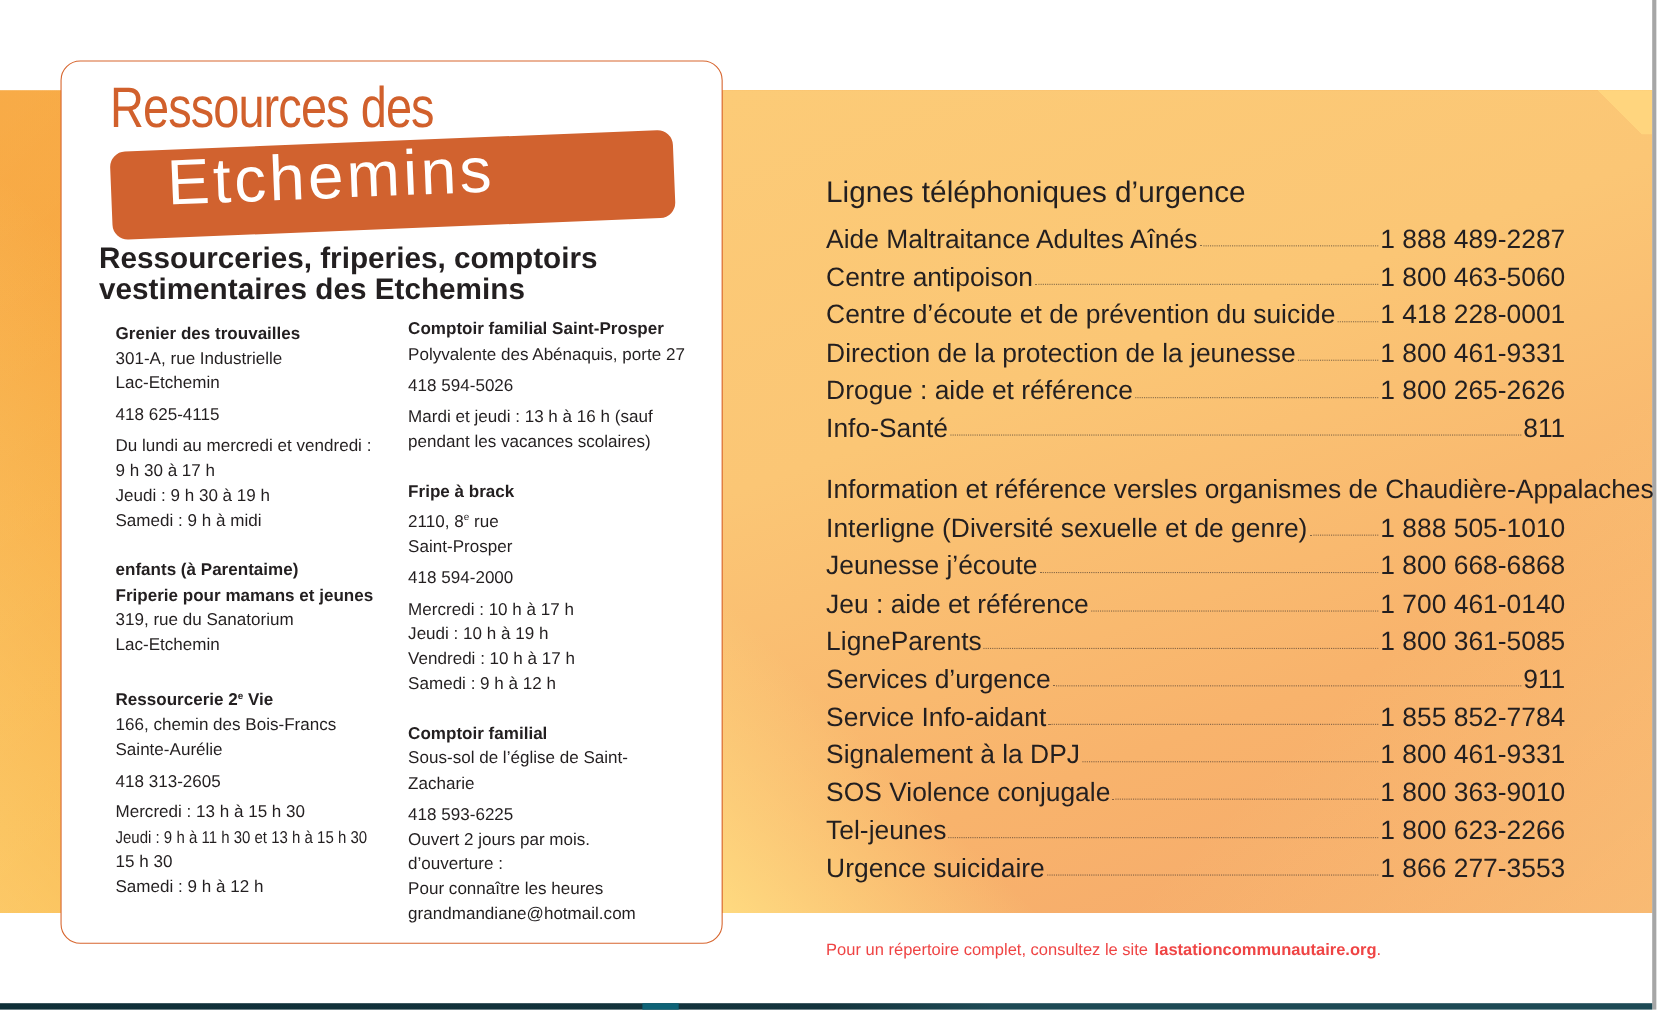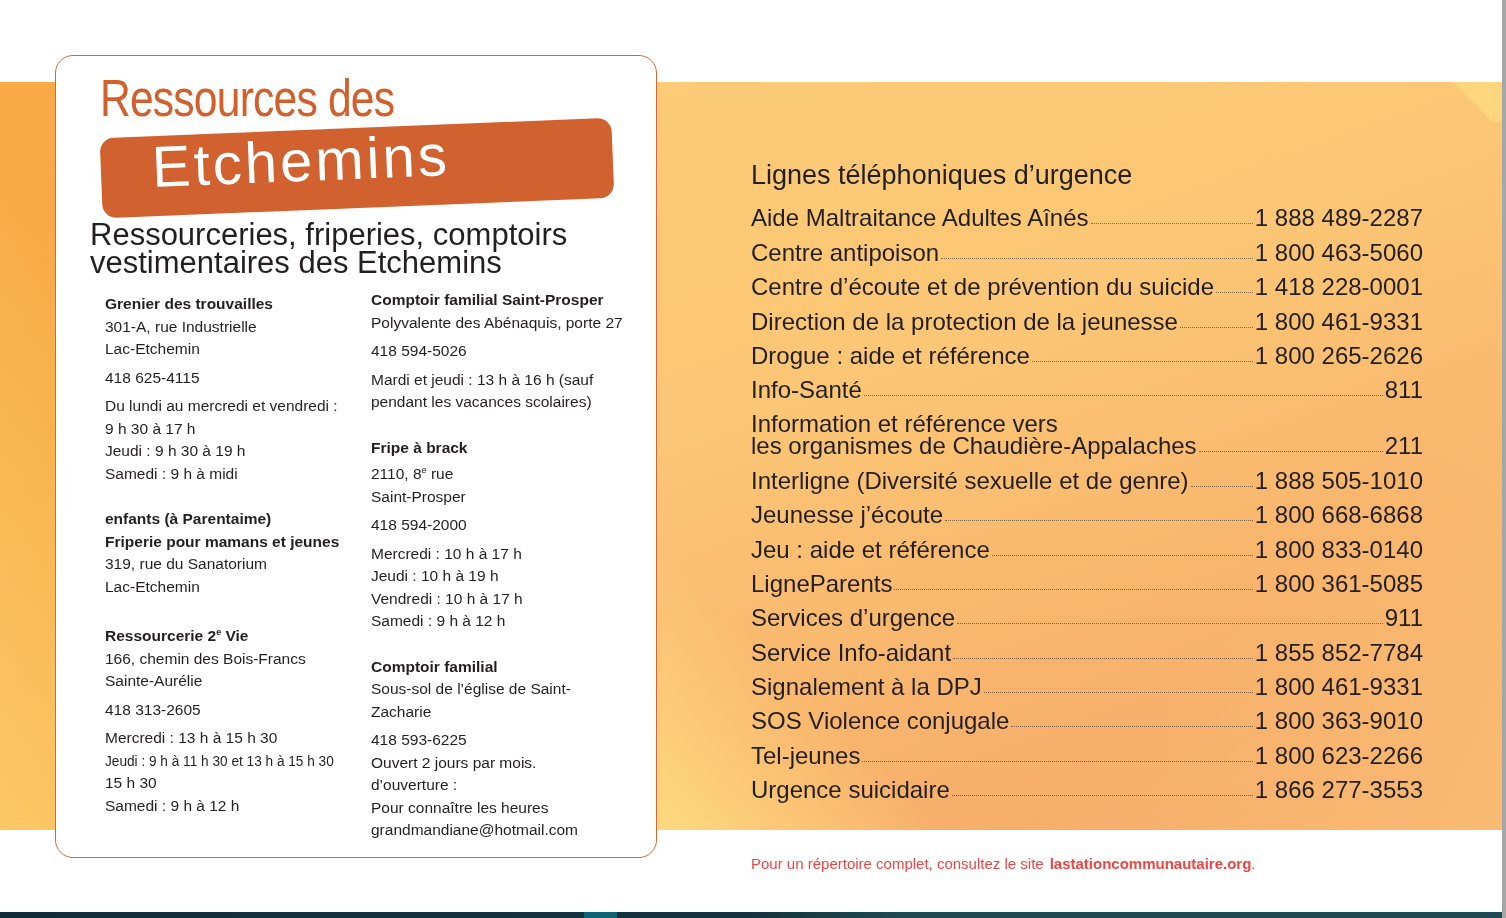--- a/index.html
+++ b/index.html
@@ -46,21 +46,21 @@
       position: absolute; left: 101px; top: 128px; width: 512px; height: 80px;
       background: #d1622f; border-radius: 14px; transform: rotate(-2.3deg);
     }
     .title-bottom {
       position: absolute; left: 152px; top: 133px;
       font-size: 58px; color: #ffffff; letter-spacing: 3px; white-space: nowrap;
       transform: rotate(-2.3deg); transform-origin: left center; font-weight: normal;
     }
     .subtitle {
       position: absolute; left: 90px; top: 221px; width: 520px;
-      font-size: 31px; line-height: 28px; color: #231f20; font-weight: normal;
+      font-size: 27px; line-height: 28px; color: #231f20; font-weight: bold;
     }
 
     .col { position: absolute; width: 275px; font-size: 15.5px; line-height: 22.5px; color: #231f20; }
     .col.left { left: 90px; top: 293px; margin-left: 15px; }
     .col.right { left: 371px; top: 289px; }
     .entry { margin-bottom: 23px; }
     .entry .name { font-weight: bold; }
     .entry .gap { height: 6px; }
     .entry .line { white-space: nowrap; }
     .narrow { display: inline-block; transform: scaleX(0.88); transform-origin: left center; white-space: nowrap; }
@@ -72,21 +72,21 @@
     .row {
       display: flex; align-items: flex-end; font-size: 24px; line-height: 22px;
       height: 34.4px; padding-bottom: 3px;
     }
     .row.double { height: 56px; }
     .row .label { white-space: nowrap; }
     .row .dots {
       flex: 1; margin: 0 2px 5px 2px; border-bottom: 1.3px dotted rgba(35,31,32,0.55); height: 1px;
     }
     .row .num { white-space: nowrap; }
-    .double-label { display: flex; flex-direction: column; }
+    .double-label { display: flex; flex-direction: row; }
 
     .footer {
       position: absolute; left: 751px; top: 855px; font-size: 15px; color: #ef4444; white-space: nowrap;
     }
     .footer .site { font-weight: bold; margin-left: 6px; }
   </style>
 </head>
 <body>
 
 <div class="band"></div>
@@ -219,21 +219,21 @@
       <span class="num">1 888 505-1010</span>
     </div>
   <div class="row">
       <span class="label">Jeunesse j’écoute</span>
       <span class="dots"></span>
       <span class="num">1 800 668-6868</span>
     </div>
   <div class="row">
       <span class="label">Jeu : aide et référence</span>
       <span class="dots"></span>
-      <span class="num">1 800 833-0140</span>
+      <span class="num">1 700 461-0140</span>
     </div>
   <div class="row">
       <span class="label">LigneParents</span>
       <span class="dots"></span>
       <span class="num">1 800 361-5085</span>
     </div>
   <div class="row">
       <span class="label">Services d’urgence</span>
       <span class="dots"></span>
       <span class="num">911</span>

